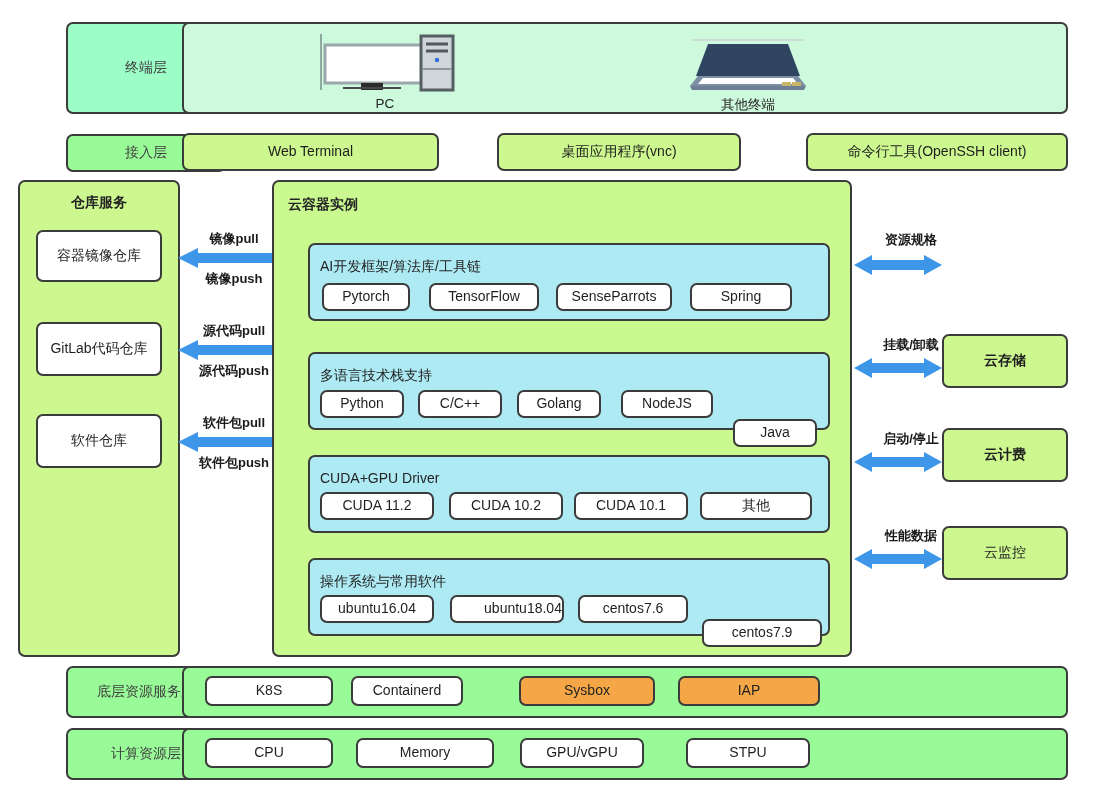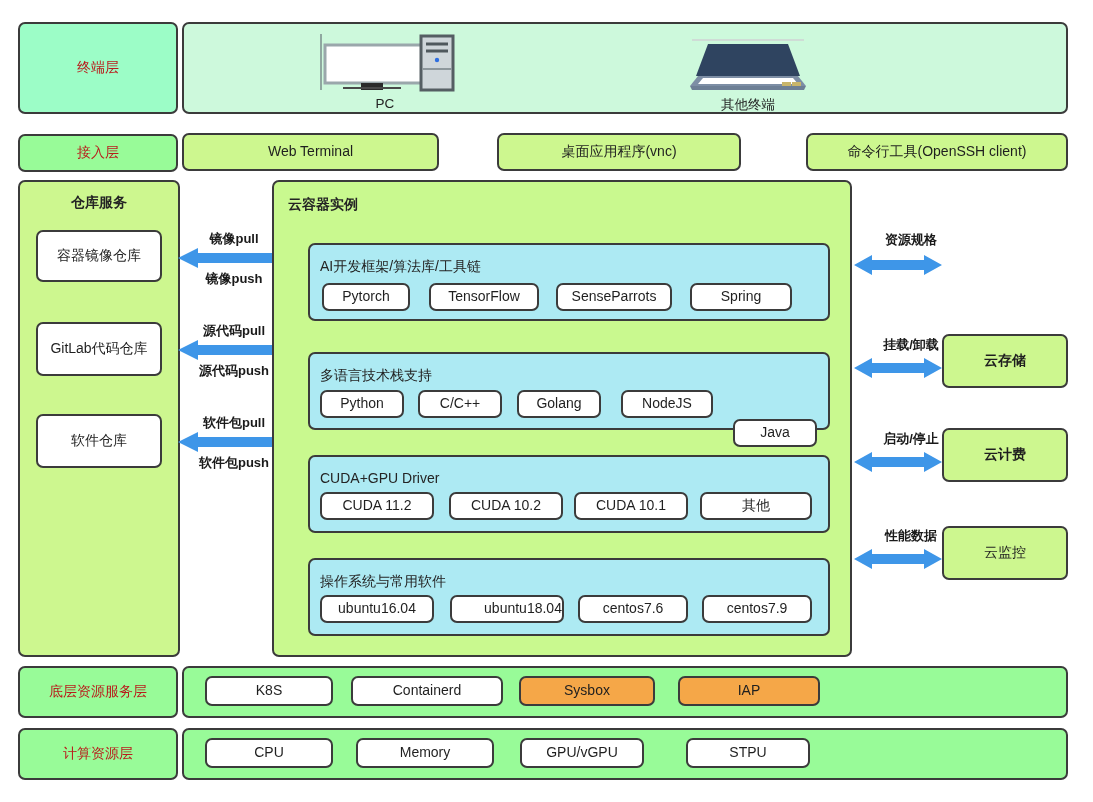--- a/index.html
+++ b/index.html
@@ -25,21 +25,22 @@
     border-radius: 7px;
     display: flex;
     align-items: center;
     justify-content: center;
     text-align: center;
     line-height: 1.25;
   }
   
   .layer-label {
     font-size: 14px;
-    color: #b91c1c;
+    color: #404040;
+    margin-left: 48px;
   }
   .mint { background: #9CFDC7; }
   .green { background: #98FB98; }
   .lightgreen { background: #CDF78F; }
   .paleGreen { background: #C9F98F; }
   .cyan { background: #ADEAF3; }
   .white { background: #ffffff; }
   .orange { background: #F5A748; }
   .mintpale { background: #CDF9DC; }
 
@@ -234,21 +235,21 @@
   <div class="panel-title" style="left:320px; top:573px;">操作系统与常用软件</div>
   <div class="box white chip" style="left:320px; top:595px; width:114px; height:28px;">
     <span>ubuntu16.04</span>
   </div>
   <div class="box white chip" style="left:450px; top:595px; width:114px; height:28px;padding-left:32px;">
     <span>ubuntu18.04</span>
   </div>
   <div class="box white chip" style="left:578px; top:595px; width:110px; height:28px;">
     <span>centos7.6</span>
   </div>
-  <div class="box white chip" style="left:702px; top:595px; width:110px; height:28px;">
+  <div class="box white chip" style="left:702px; top:619px; width:120px; height:28px;">
     <span>centos7.9</span>
   </div>
 
   <div class="arrow-label" style="left:866px; top:231px; width:90px;">资源规格</div>
   <div class="darrow" style="left:854px; top:255px; width:88px; height:20px;">
     <svg width="88" height="20" viewBox="0 0 88 20">
       <path d="M0 10 L18 0 L18 5 L70 5 L70 0 L88 10 L70 20 L70 15 L18 15 L18 20 Z" fill="#3E96E8"></path>
     </svg>
   </div>
 
@@ -282,21 +283,21 @@
     <span>云监控</span>
   </div>
 
   <div class="box green layer-label" style="left:18px; top:666px; width:160px; height:52px;">
     <span>底层资源服务层</span>
   </div>
   <div class="box green" style="left:182px; top:666px; width:886px; height:52px; display:block;"></div>
   <div class="box white chip" style="left:205px; top:676px; width:128px; height:30px;">
     <span>K8S</span>
   </div>
-  <div class="box white chip" style="left:351px; top:676px; width:152px; height:30px;justify-content:center;">
+  <div class="box white chip" style="left:351px; top:676px; width:112px; height:30px;justify-content:center;">
     <span>Containerd</span>
   </div>
   <div class="box orange chip" style="left:519px; top:676px; width:136px; height:30px;">
     <span>Sysbox</span>
   </div>
   <div class="box orange chip" style="left:678px; top:676px; width:142px; height:30px;">
     <span>IAP</span>
   </div>
 
   <div class="box green layer-label" style="left:18px; top:728px; width:160px; height:52px;">

